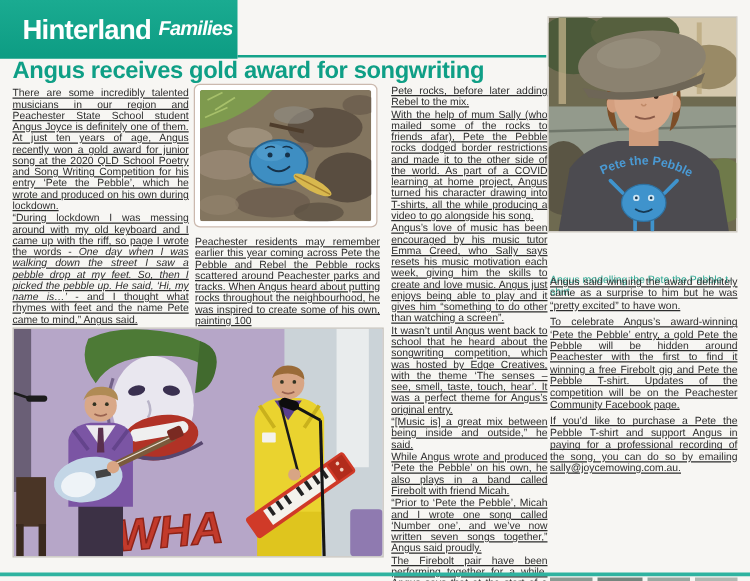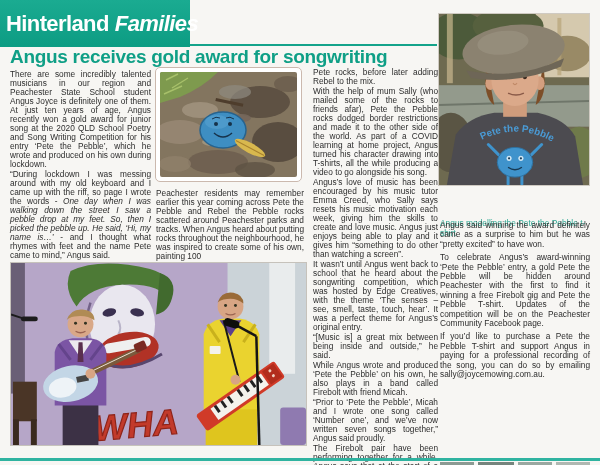--- a/index.html
+++ b/index.html
@@ -1,28 +1,28 @@
 <!DOCTYPE html>
 <html><head>
 <meta charset="utf-8">
 <style>
   html,body{margin:0;padding:0;background:#e9e8e5;}
   .page{position:relative;width:600px;height:465px;background:#f7f6f3;overflow:hidden;
         font-family:"Liberation Sans",sans-serif;}
   
   .masthead{position:absolute;left:0;top:0;width:190px;height:47px;
             background:linear-gradient(180deg,#1aab91,#0d9c83);
-            display:flex;align-items:center;padding-left:6px;box-sizing:border-box;color:#fff;}
+            display:flex;align-items:center;padding-left:18px;box-sizing:border-box;color:#fff;}
   .masthead .t1{font-size:22px;font-weight:600;letter-spacing:-0.6px;}
-  .masthead .t2{font-size:22px;font-weight:800;font-style:italic;margin-left:6px;letter-spacing:-0.6px;}
+  .masthead .t2{font-size:16px;font-weight:800;font-style:italic;margin-left:6px;letter-spacing:-0.6px;}
   .masthead-rule{position:absolute;left:190px;top:44px;width:247px;height:2px;background:#14a38a;}
   .headline{position:absolute;left:10px;top:46px;margin:0;font-size:19px;font-weight:700;
             color:#0f9f86;letter-spacing:-0.3px;white-space:nowrap;}
   
-  .col{position:absolute;font-size:8.3px;line-height:9px;color:#2d2d2d;text-align:justify;}
+  .col{position:absolute;font-size:8.3px;line-height:9px;color:#2d2d2d;text-align:justify;text-decoration:underline;}
   .col p{margin:0 0 1px 0;}
   .col1{left:10px;top:70px;width:141px;}
   .col2{left:156px;top:189px;width:148px;}
   .col3{left:313px;top:68px;width:125px;}
   .col4{left:440px;top:221px;width:150px;line-height:9.4px;}
   .col4 p{margin:0 0 4px 0;}
   
   .pebble-frame{position:absolute;left:155px;top:67px;width:147px;height:115px;background:#fff;
                 border:1px solid #cbb9ae;border-radius:5px;padding:4px;box-sizing:border-box;}
   .pebble-frame svg{display:block;width:100%;height:100%;border-radius:2px;}

